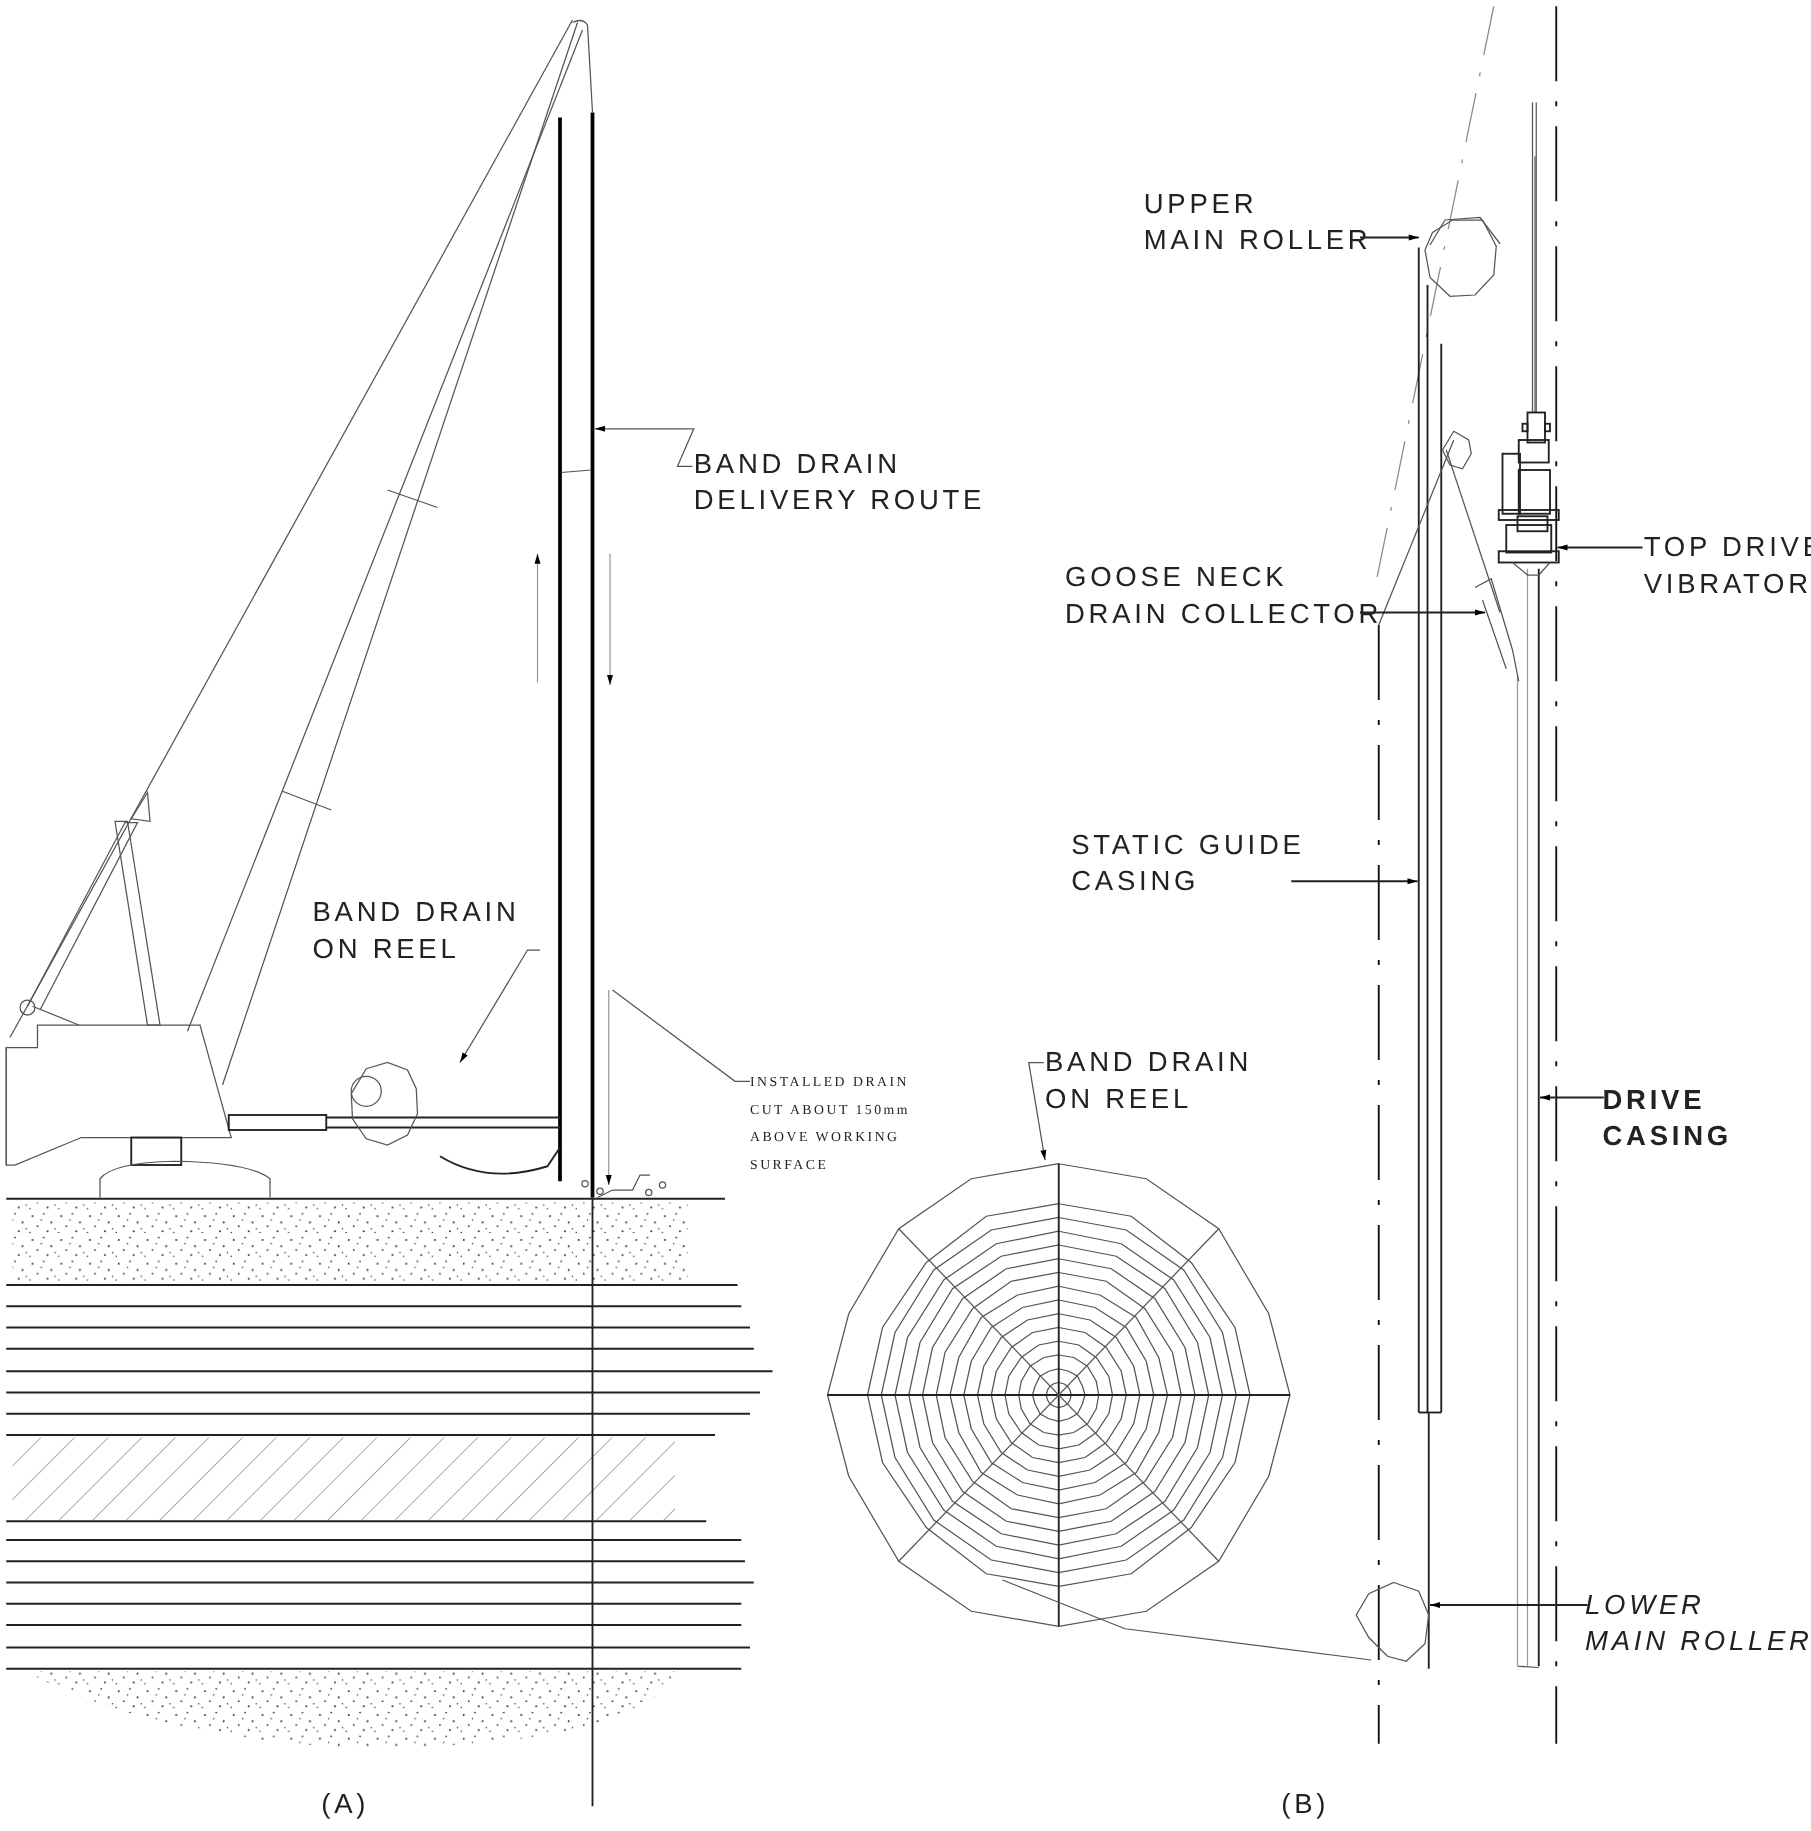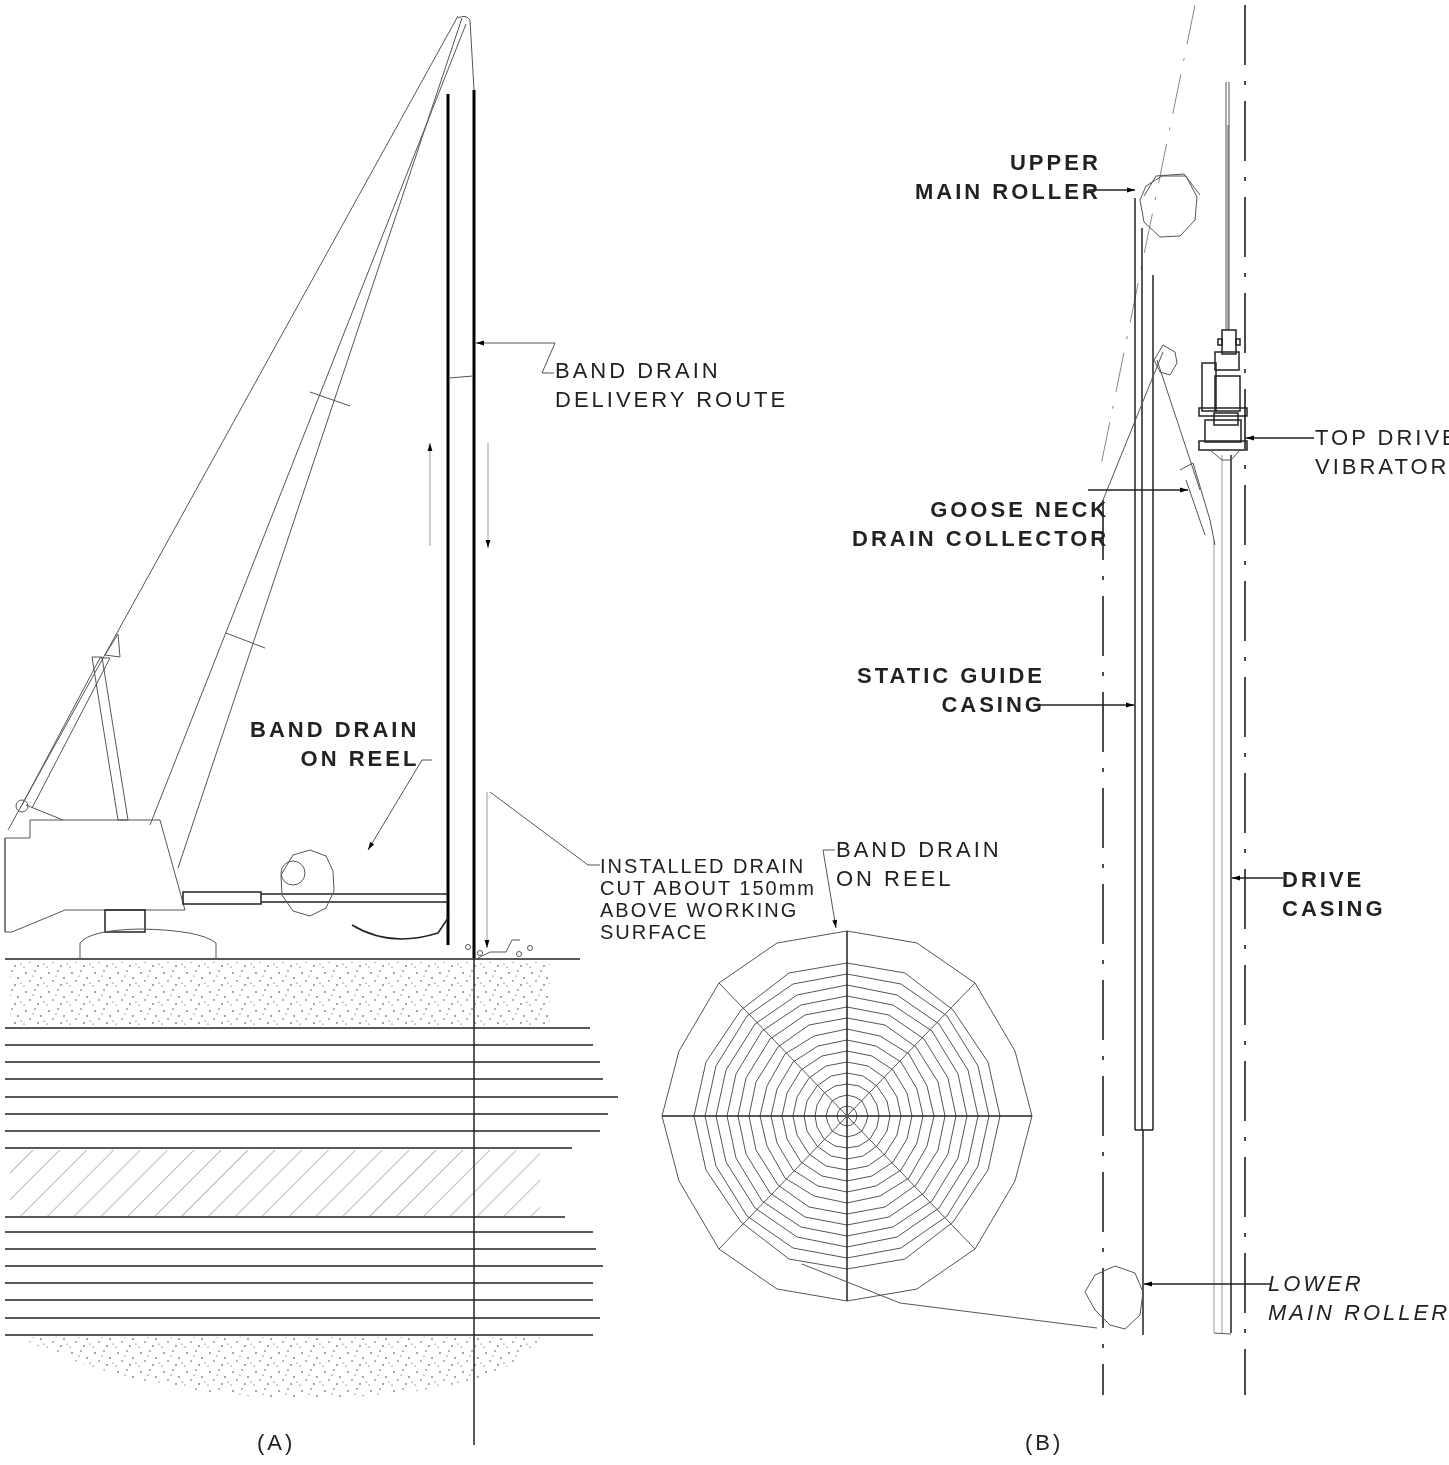--- a/index.html
+++ b/index.html
@@ -1,20 +1,20 @@
 <!DOCTYPE html>
 <html><head>
 <meta charset="utf-8">
 <style>
   html,body{margin:0;padding:0;background:#fff;}
   body{width:1449px;height:1465px;overflow:hidden;position:relative;font-family:"DejaVu Sans Mono","Liberation Mono",monospace;}
   svg{position:absolute;left:0;top:0;}
   .lbl{position:absolute;font-family:"Liberation Sans","DejaVu Sans",sans-serif;color:#222;letter-spacing:3px;font-size:22px;line-height:29px;white-space:pre;font-weight:300;}
-  .lbl.small{font-size:20px;line-height:22px;letter-spacing:2px;}
-  .lbl.right{text-align:right;font-weight:bold;}
+  .lbl.small{font-size:11px;line-height:22px;letter-spacing:2px;font-family:Liberation Serif, serif;}
+  .lbl.right{}
   .thin{stroke:#555;stroke-width:1;fill:none;}
   .med{stroke:#222;stroke-width:1.5;fill:none;}
   .thick{stroke:#000;stroke-width:3;fill:none;}
   .grey{stroke:#999;stroke-width:1;fill:none;}
   .dash{stroke:#111;stroke-width:1.5;fill:none;stroke-dasharray:60 16 4 16;}
   .dashthin{stroke:#888;stroke-width:1;fill:none;stroke-dasharray:40 14 3 14;}
 </style>
 </head>
 <body>
 
@@ -207,21 +207,21 @@
 <div class="lbl small" style="left:600px;top:855px;">INSTALLED DRAIN
 CUT ABOUT 150mm
 ABOVE WORKING
 SURFACE</div>
 <div class="lbl" style="left:257px;top:1428px;">(A)</div>
 
 <div class="lbl right" style="left:915px;top:148px;">UPPER
 MAIN ROLLER</div>
 <div class="lbl" style="left:1315px;top:423px;">TOP DRIVE
 VIBRATOR</div>
-<div class="lbl right" style="left:852px;top:447px;margin-top:48px;">GOOSE NECK
+<div class="lbl right" style="left:852px;top:447px;">GOOSE NECK
 DRAIN COLLECTOR</div>
 <div class="lbl right" style="left:857px;top:661px;">STATIC GUIDE
 CASING</div>
 <div class="lbl" style="left:836px;top:835px;">BAND DRAIN
 ON REEL</div>
 <div class="lbl" style="left:1282px;top:865px;font-weight:bold;">DRIVE
 CASING</div>
 <div class="lbl" style="left:1268px;top:1269px;font-style:italic;">LOWER
 MAIN ROLLER</div>
 <div class="lbl" style="left:1025px;top:1428px;">(B)</div>

